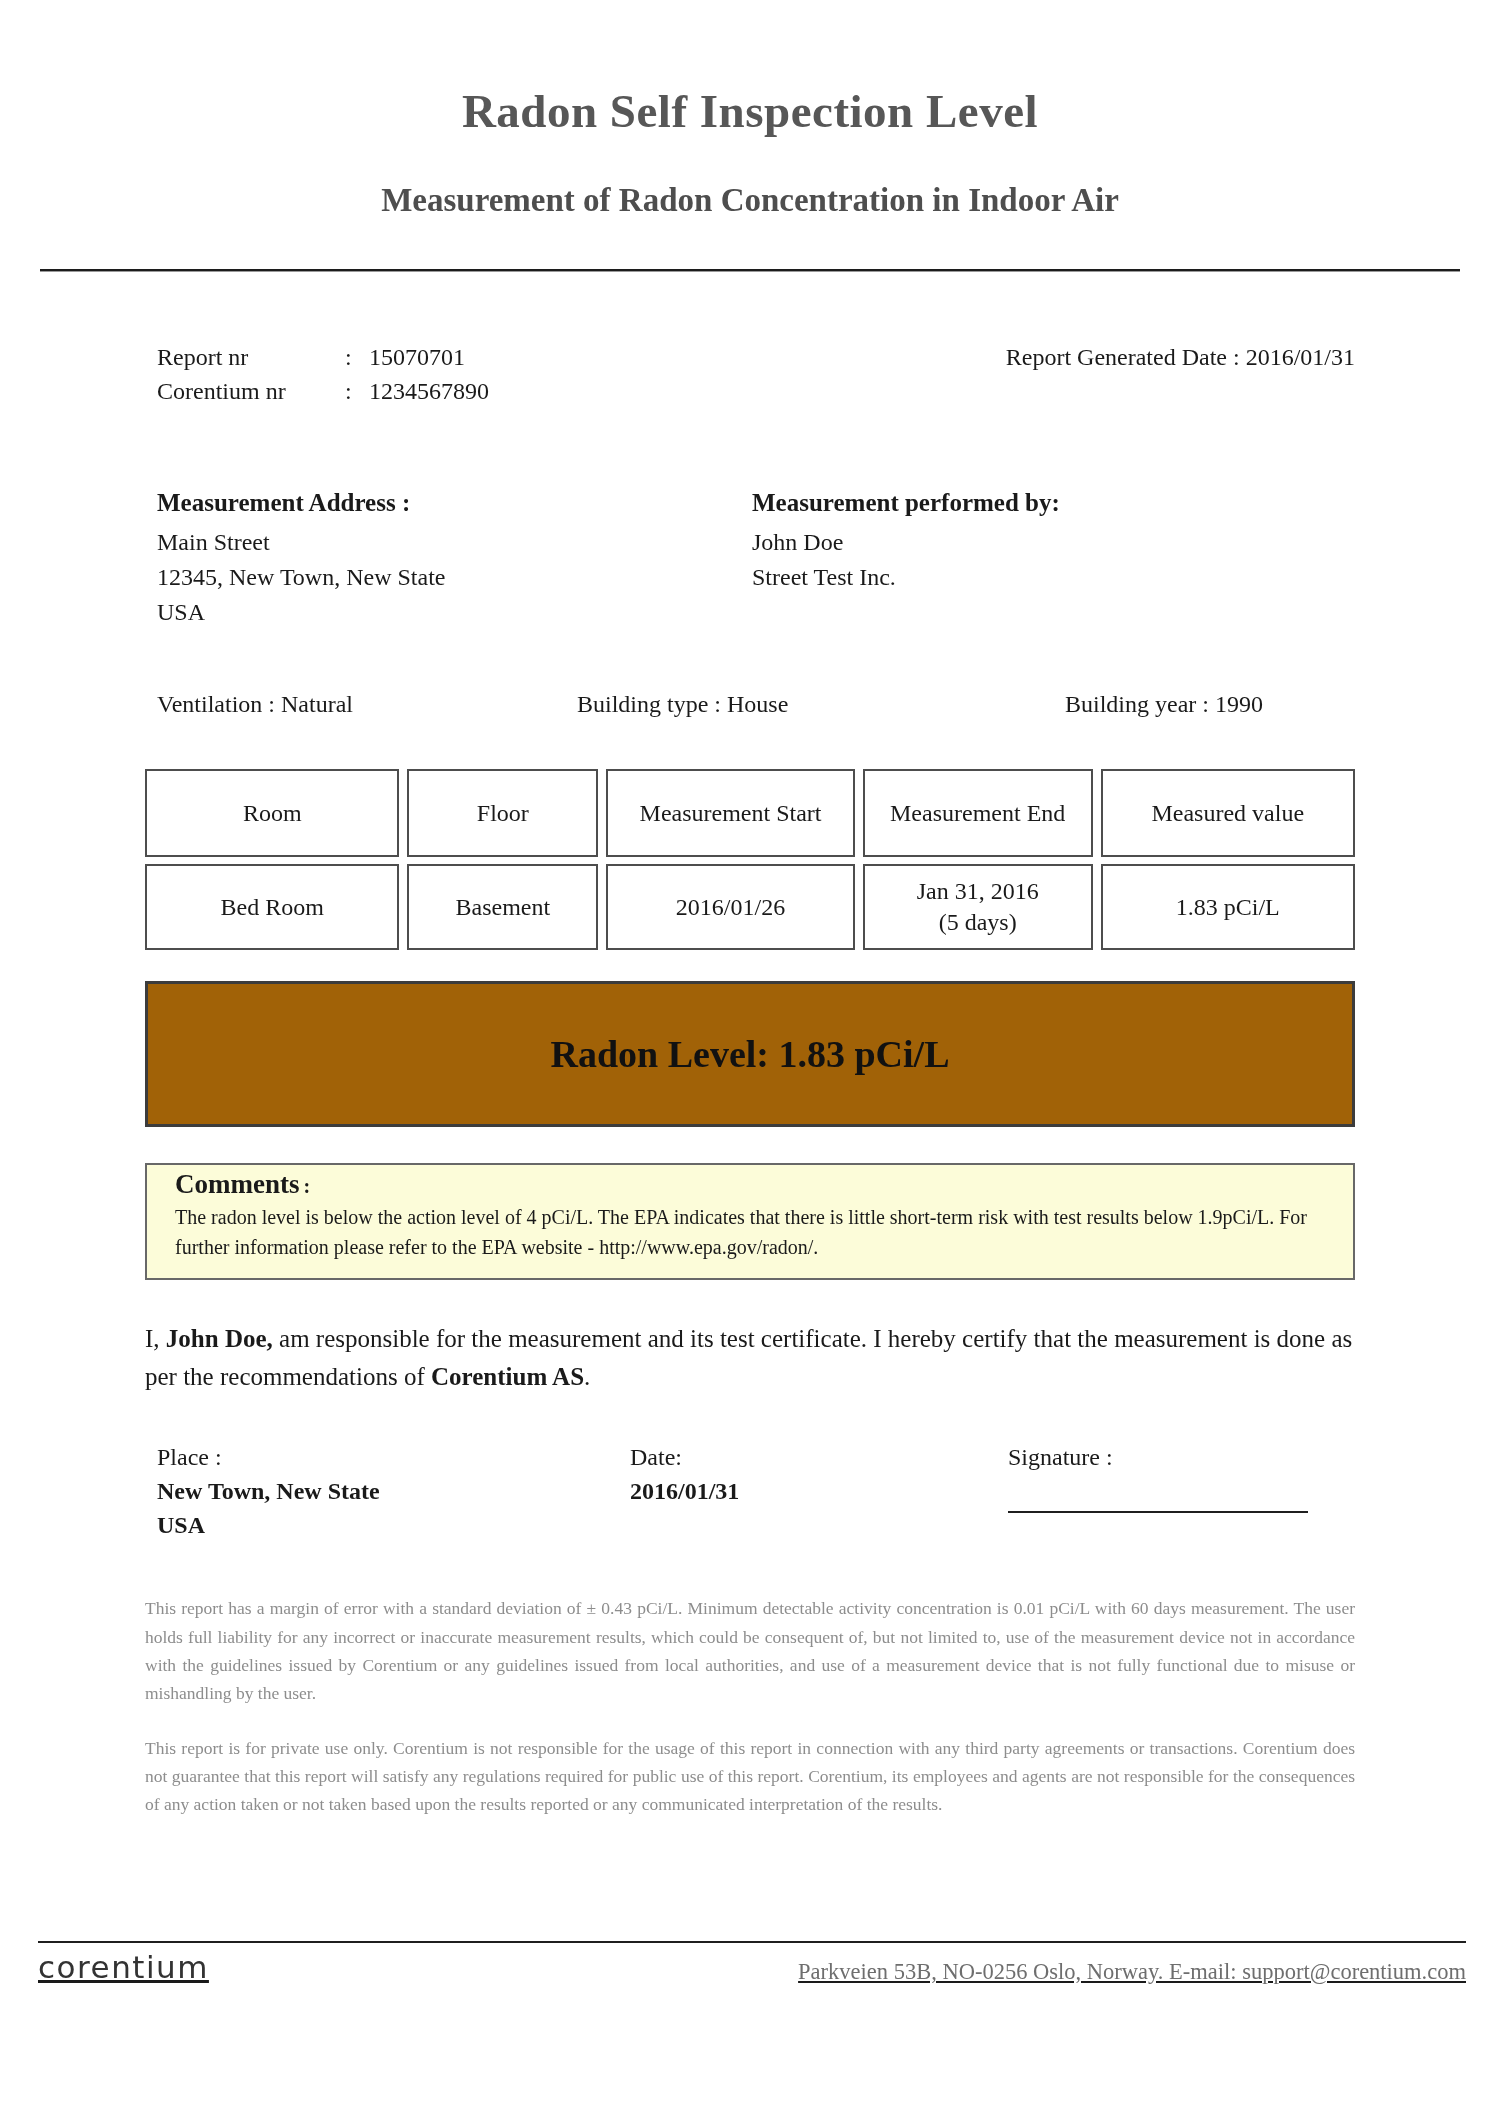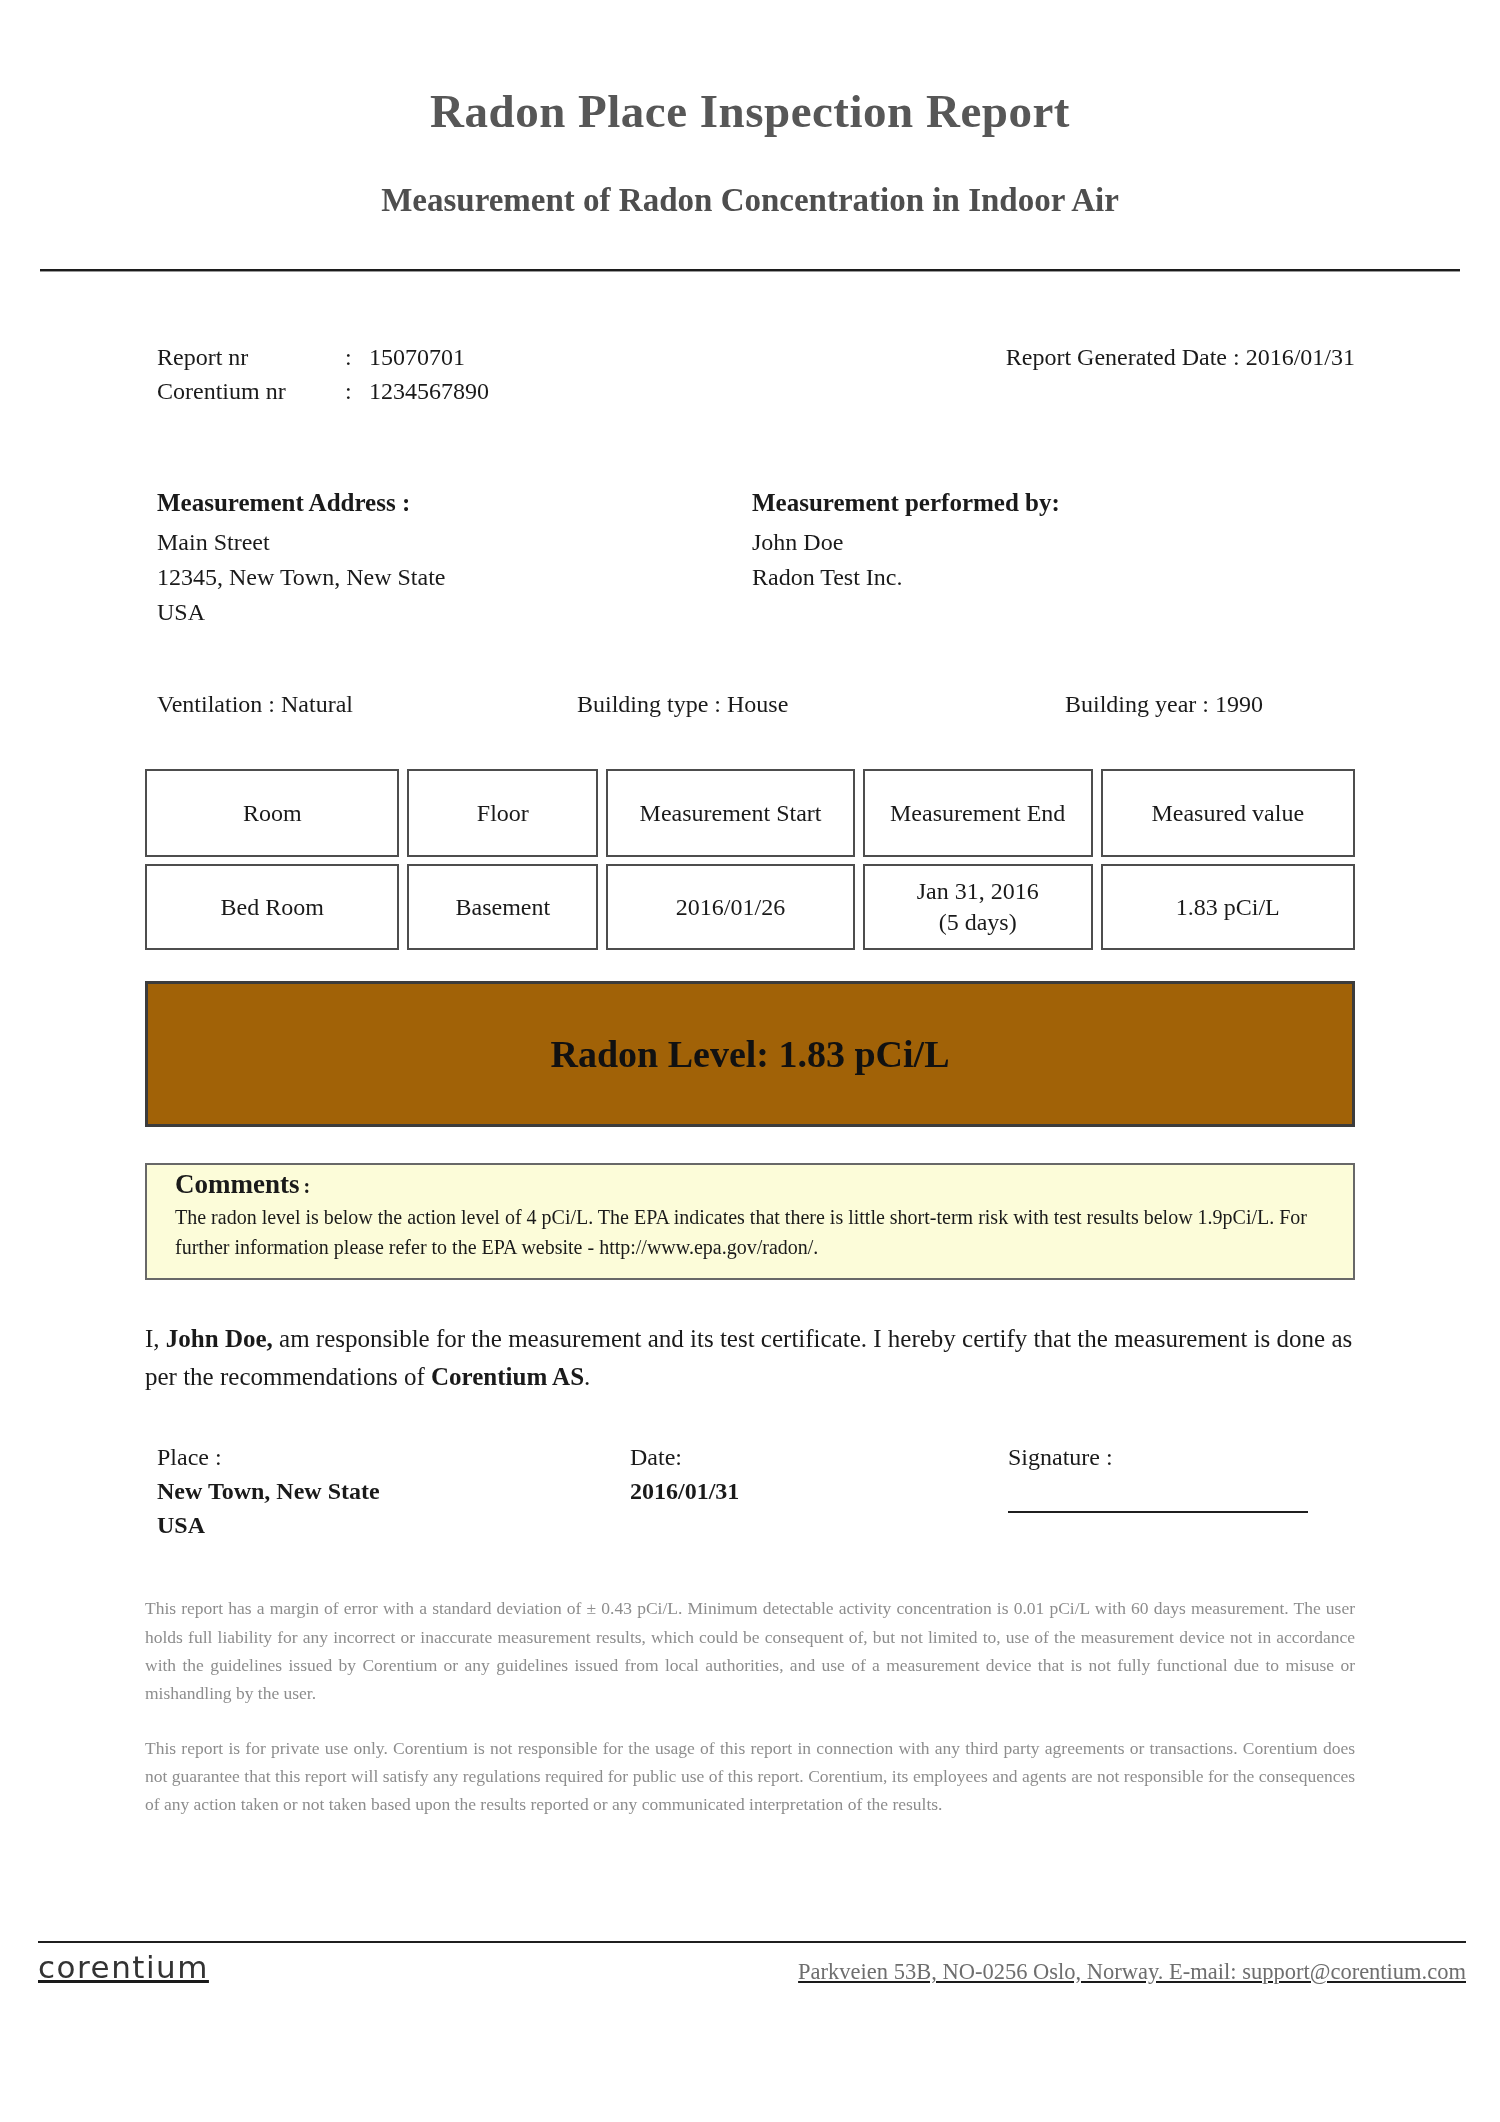--- a/index.html
+++ b/index.html
@@ -182,21 +182,21 @@
   .footer-contact {
     margin-top: 10px;
     font-size: 22.5px;
     color: #6e6e6e;
   }
 </style>
 </head>
 <body>
 
 <div class="doc-header">
-  <div class="doc-title">Radon Place Inspection Report</div>
+  <div class="doc-title">Radon Self Inspection Level</div>
   <div class="doc-subtitle">Measurement of Radon Concentration in Indoor Air</div>
 </div>
 <div class="header-rule"></div>
 
 <div class="content">
 
   <div class="meta-row indent">
     <div class="meta-grid">
       <span>Report nr</span>
       <span>:</span>
@@ -214,21 +214,21 @@
   <div class="parties indent">
     <div>
       <div class="party-heading">Measurement Address :</div>
       <div class="party-line">Main Street</div>
       <div class="party-line">12345, New Town, New State</div>
       <div class="party-line">USA</div>
     </div>
     <div>
       <div class="party-heading">Measurement performed by:</div>
       <div class="party-line">John Doe</div>
-      <div class="party-line">Radon Test Inc.</div>
+      <div class="party-line">Street Test Inc.</div>
     </div>
   </div>
 
   <div class="building-row indent">
     <span>Ventilation : Natural</span>
     <span>Building type : House</span>
     <span>Building year : 1990</span>
   </div>
 
   <table class="mtable">

